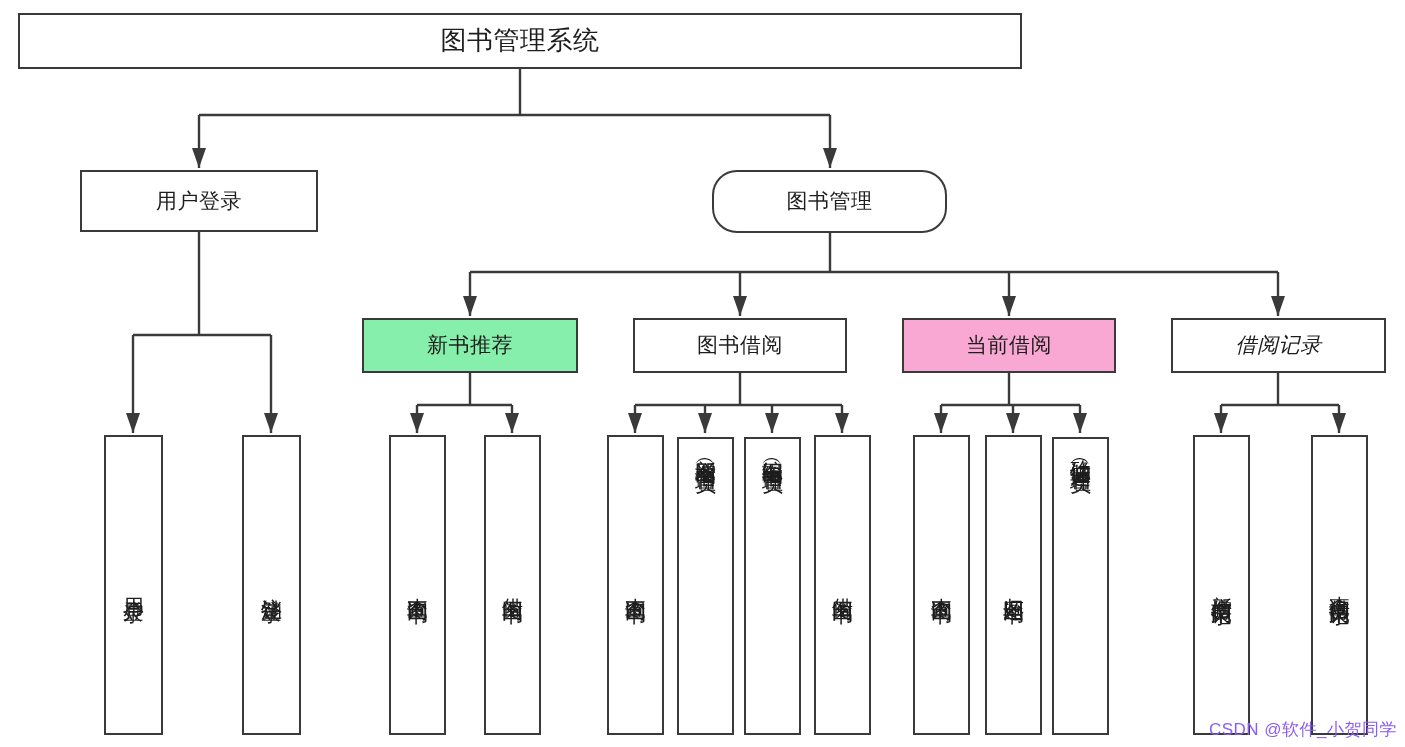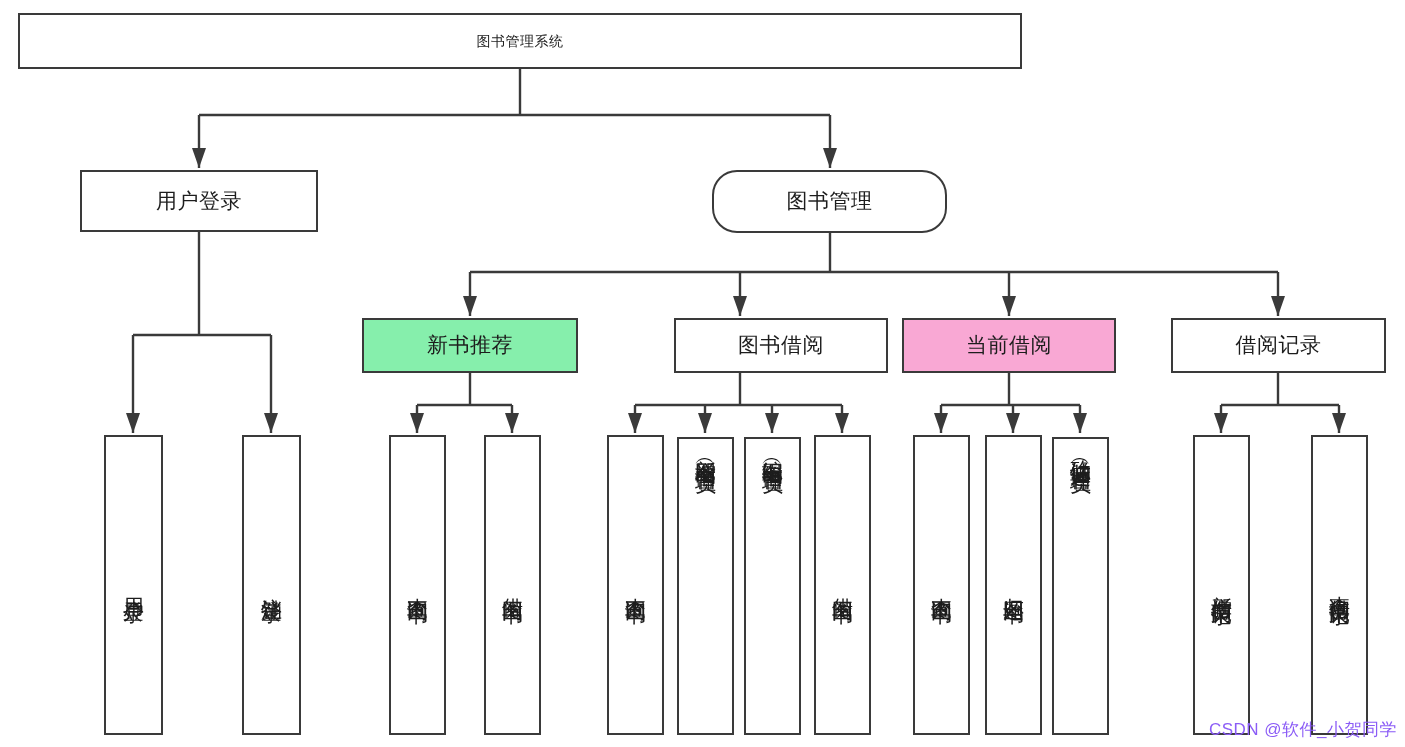--- a/index.html
+++ b/index.html
@@ -29,21 +29,21 @@
     position: absolute;
     box-sizing: border-box;
     background: #ffffff;
     border: 2px solid #3a3a3a;
     display: flex;
     align-items: center;
     justify-content: center;
     color: #1d1d1d;
   }
   .node.level-0 {
-    font-size: 14px;
+    font-size: 26px;
   }
   .node.level-1 {
     font-size: 21px;
   }
   .node.leaf {
     font-size: 21px;
     align-items: flex-start;
     padding-top: 4px;
   }
   .node .label {
@@ -135,27 +135,27 @@
       </div>
       <div class="node level-1" style="left: 80px; top: 170px; width: 238px; height: 62px; border-color: rgb(58, 58, 58); background: rgb(255, 255, 255); color: rgb(29, 29, 29);">
         <span class="label">用户登录</span>
       </div>
       <div class="node level-1" style="left: 712px; top: 170px; width: 235px; height: 63px; border-color: rgb(58, 58, 58); background: rgb(255, 255, 255); color: rgb(29, 29, 29); border-radius: 25px;">
         <span class="label">图书管理</span>
       </div>
       <div class="node level-1" style="left: 362px; top: 318px; width: 216px; height: 55px; border-color: rgb(58, 58, 58); background: #86efac; color: rgb(29, 29, 29);">
         <span class="label">新书推荐</span>
       </div>
-      <div class="node level-1" style="left: 633px; top: 318px; width: 214px; height: 55px; border-color: rgb(58, 58, 58); background: rgb(255, 255, 255); color: rgb(29, 29, 29); margin-left: 41px;">
+      <div class="node level-1" style="left: 633px; top: 318px; width: 214px; height: 55px; border-color: rgb(58, 58, 58); background: rgb(255, 255, 255); color: rgb(29, 29, 29);">
         <span class="label">图书借阅</span>
       </div>
       <div class="node level-1" style="left: 902px; top: 318px; width: 214px; height: 55px; border-color: rgb(58, 58, 58); background: #f9a8d4; color: rgb(29, 29, 29);">
         <span class="label">当前借阅</span>
       </div>
-      <div class="node level-1" style="left: 1171px; top: 318px; width: 215px; height: 55px; border-color: rgb(58, 58, 58); background: rgb(255, 255, 255); color: rgb(29, 29, 29);">
+      <div class="node level-1" style="left: 1171px; top: 318px; width: 215px; height: 55px; border-color: rgb(58, 58, 58); background: rgb(255, 255, 255); color: rgb(29, 29, 29); font-style: italic;">
         <span class="label">借阅记录</span>
       </div>
       <div class="node leaf centered" style="left: 104px; top: 435px; width: 59px; height: 300px; border-color: rgb(58, 58, 58); background: rgb(255, 255, 255); color: rgb(29, 29, 29);">
         <span class="label">用户登录</span>
       </div>
       <div class="node leaf centered" style="left: 242px; top: 435px; width: 59px; height: 300px; border-color: rgb(58, 58, 58); background: rgb(255, 255, 255); color: rgb(29, 29, 29);">
         <span class="label">注销登录</span>
       </div>
       <div class="node leaf centered" style="left: 389px; top: 435px; width: 57px; height: 300px; border-color: rgb(58, 58, 58); background: rgb(255, 255, 255); color: rgb(29, 29, 29);">
         <span class="label">查询图书</span>

